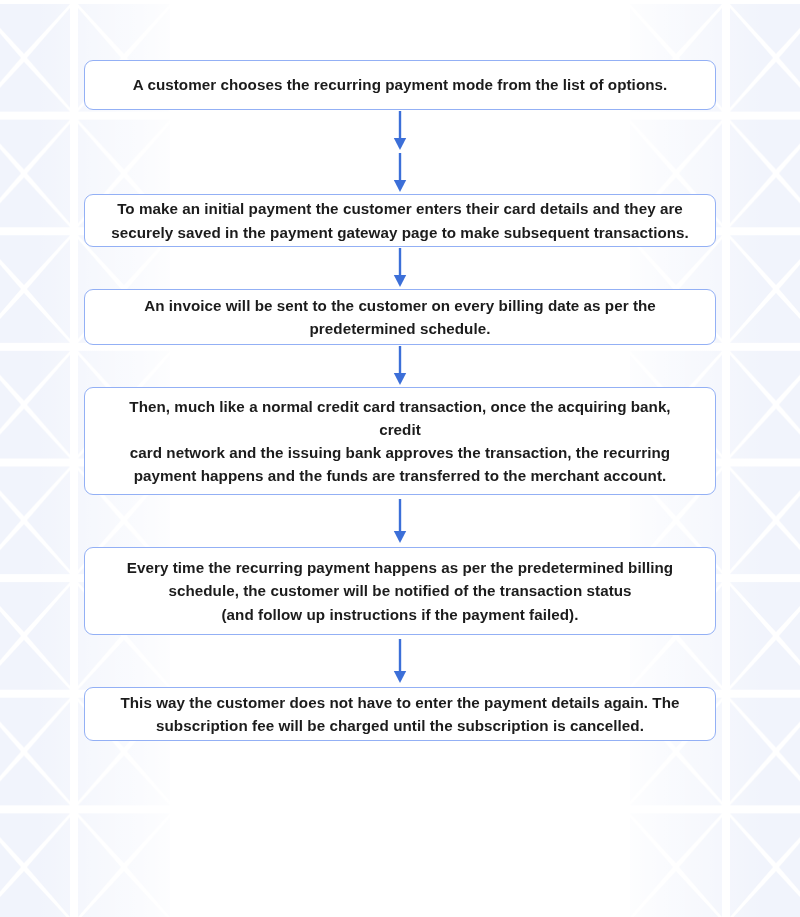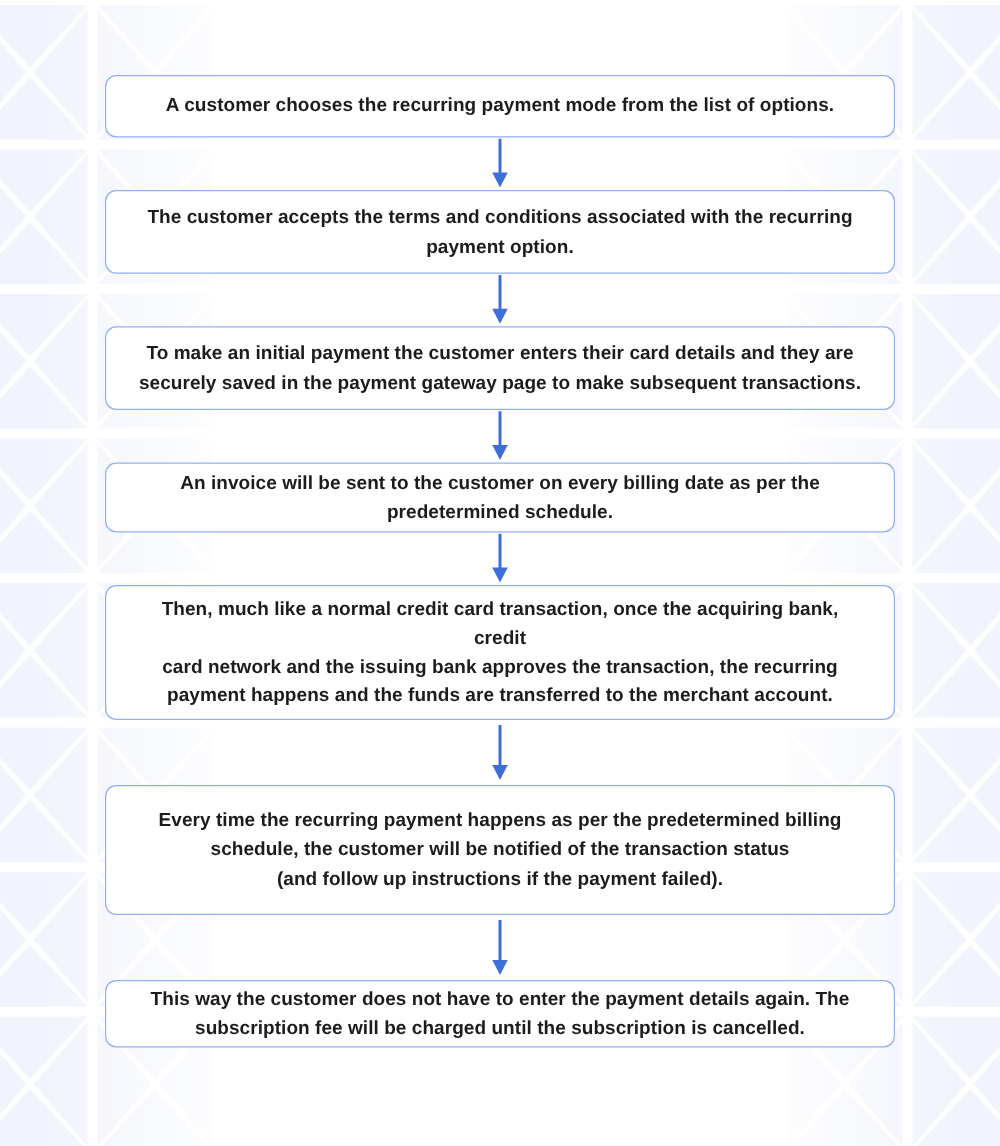--- a/index.html
+++ b/index.html
@@ -145,33 +145,29 @@
       <span class="node-text">A customer chooses the recurring payment mode from the list of options.</span>
     </div>
 
     <div class="flow-connector" style="height:42px">
       <svg width="18" height="42" viewBox="0 0 18 42">
         <line x1="9" y1="1" x2="9" y2="30" stroke="#3c6fd8" stroke-width="2.4"></line>
         <polygon points="9,40 2.8,28 15.2,28" fill="#3c6fd8"></polygon>
       </svg>
     </div>
 
-    <div class="flow-node" style="height:67px">
-      <span class="node-text">The customer accepts the terms and conditions associated with the recurring
-payment option.</span>
-    </div>
-
-    <div class="flow-connector" style="height:42px">
-      <svg width="18" height="42" viewBox="0 0 18 42">
-        <line x1="9" y1="1" x2="9" y2="30" stroke="#3c6fd8" stroke-width="2.4"></line>
-        <polygon points="9,40 2.8,28 15.2,28" fill="#3c6fd8"></polygon>
-      </svg>
-    </div>
-
-    <div class="flow-node" style="height:67px">
+
+    <div class="flow-connector" style="height:42px">
+      <svg width="18" height="42" viewBox="0 0 18 42">
+        <line x1="9" y1="1" x2="9" y2="30" stroke="#3c6fd8" stroke-width="2.4"></line>
+        <polygon points="9,40 2.8,28 15.2,28" fill="#3c6fd8"></polygon>
+      </svg>
+    </div>
+
+    <div class="flow-node" style="height:53px">
       <span class="node-text">To make an initial payment the customer enters their card details and they are
 securely saved in the payment gateway page to make subsequent transactions.</span>
     </div>
 
     <div class="flow-connector" style="height:42px">
       <svg width="18" height="42" viewBox="0 0 18 42">
         <line x1="9" y1="1" x2="9" y2="30" stroke="#3c6fd8" stroke-width="2.4"></line>
         <polygon points="9,40 2.8,28 15.2,28" fill="#3c6fd8"></polygon>
       </svg>
     </div>
@@ -194,21 +190,21 @@
 payment happens and the funds are transferred to the merchant account.</span>
     </div>
 
     <div class="flow-connector" style="height:52px">
       <svg width="18" height="52" viewBox="0 0 18 52">
         <line x1="9" y1="4" x2="9" y2="38" stroke="#3c6fd8" stroke-width="2.4"></line>
         <polygon points="9,48 2.8,36 15.2,36" fill="#3c6fd8"></polygon>
       </svg>
     </div>
 
-    <div class="flow-node" style="height:104px">
+    <div class="flow-node" style="height:88px">
       <span class="node-text">Every time the recurring payment happens as per the predetermined billing
 schedule, the customer will be notified of the transaction status
 (and follow up instructions if the payment failed).</span>
     </div>
 
     <div class="flow-connector" style="height:52px">
       <svg width="18" height="52" viewBox="0 0 18 52">
         <line x1="9" y1="4" x2="9" y2="38" stroke="#3c6fd8" stroke-width="2.4"></line>
         <polygon points="9,48 2.8,36 15.2,36" fill="#3c6fd8"></polygon>
       </svg>

